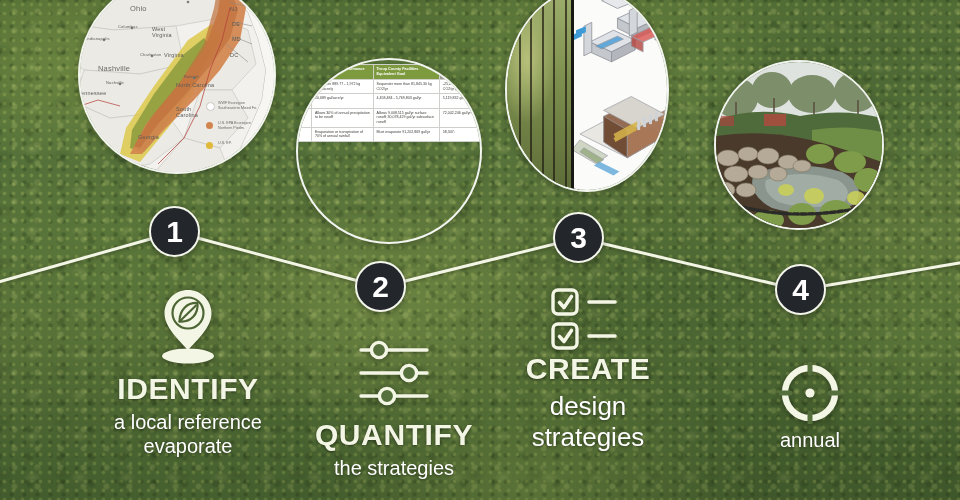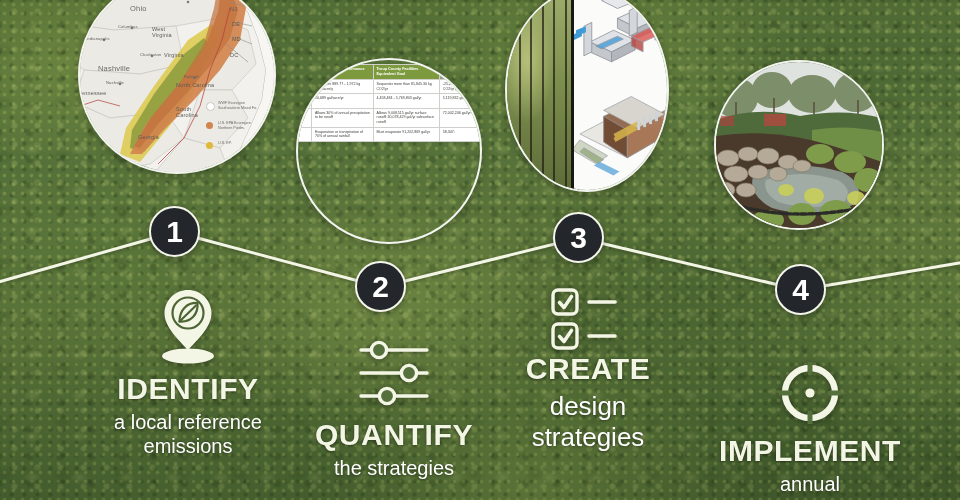--- a/index.html
+++ b/index.html
@@ -403,21 +403,21 @@
   <div class="step" style="left:98px;top:288px;width:180px;">
     <svg class="ico" width="62" height="76" viewBox="0 0 62 76" style="filter:drop-shadow(0 1px 3px rgba(0,0,0,.4))">
       <ellipse cx="31" cy="68" rx="26" ry="7.5" fill="#f3f6e4"></ellipse>
       <path d="M31,2 C18,2 7.5,12.4 7.5,25.4 C7.5,39 22,52 31,62 C40,52 54.5,39 54.5,25.4 C54.5,12.4 44,2 31,2 Z" fill="#f3f6e4"></path>
       <circle cx="31" cy="25" r="15.5" fill="none" stroke="#4d6434" stroke-width="2.2"></circle>
       <path d="M22.5,33.5 C22.5,22 30,14.5 40.5,15 C41.5,26 34,34.5 22.5,33.5 Z" fill="none" stroke="#4d6434" stroke-width="2.2" stroke-linejoin="round"></path>
       <path d="M22.5,33.5 L39,17.5" fill="none" stroke="#4d6434" stroke-width="2.2" stroke-linecap="round"></path>
     </svg>
     <div class="ttl" style="font-size:30px;margin-top:8px;">IDENTIFY</div>
     <div class="sub" style="font-size:20px;margin-top:5px;">a local reference</div>
-    <div class="sub" style="font-size:20px;">emissions</div>
+    <div class="sub" style="font-size:20px;">evaporate</div>
   </div>
 
   <div class="step" style="left:306px;top:336px;width:176px;">
     <svg class="ico" width="78" height="72" viewBox="0 0 78 72" style="filter:drop-shadow(0 1px 3px rgba(0,0,0,.4))">
       <g stroke="#f3f6e4" stroke-width="3.4" stroke-linecap="round" fill="none">
         <line x1="6" y1="14" x2="72" y2="14"></line>
         <line x1="6" y1="37" x2="72" y2="37"></line>
         <line x1="6" y1="60" x2="72" y2="60"></line>
       </g>
       <g fill="#55703c" stroke="#f3f6e4" stroke-width="3.4">
@@ -456,17 +456,16 @@
         <path d="M6,31 A25,25 0 0,1 31,6"></path>
       </g>
       <g stroke="#55703c" stroke-width="5" stroke-linecap="round">
         <line x1="31" y1="1" x2="31" y2="11"></line>
         <line x1="31" y1="51" x2="31" y2="61"></line>
         <line x1="1" y1="31" x2="11" y2="31"></line>
         <line x1="51" y1="31" x2="61" y2="31"></line>
       </g>
       <circle cx="31" cy="31" r="4.6" fill="#f3f6e4"></circle>
     </svg>
-    <div class="ttl" style="font-size:30px;margin-top:10px;">IMPLEMENT</div>
     <div class="sub" style="font-size:20px;margin-top:5px;">annual</div>
   </div>
 
 </div>
 
 </body></html>

